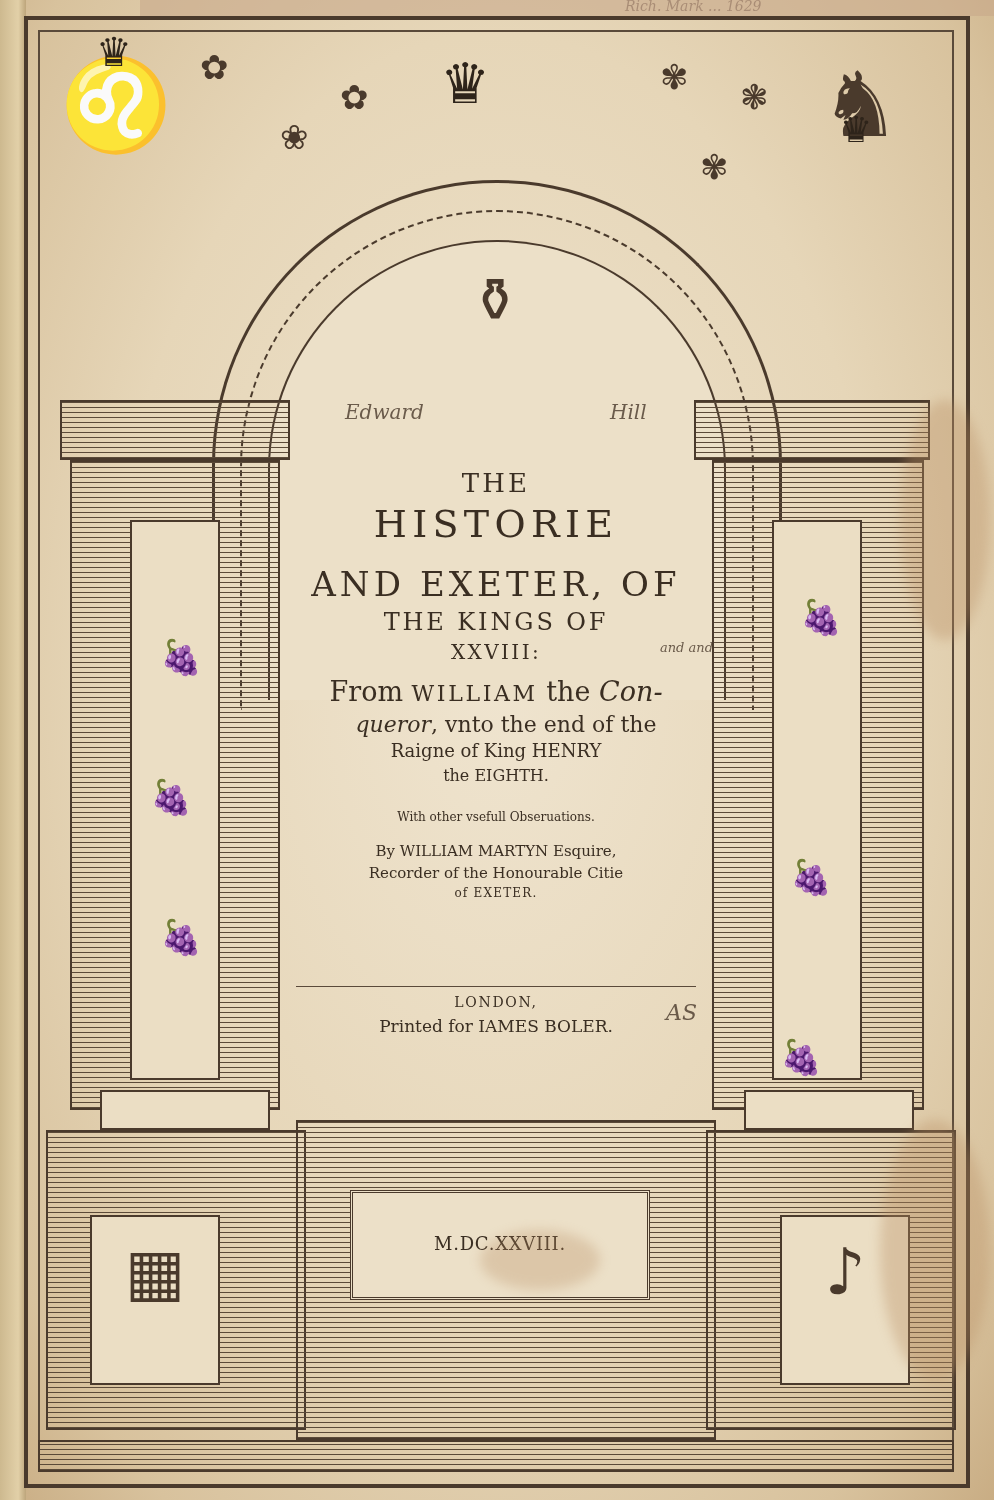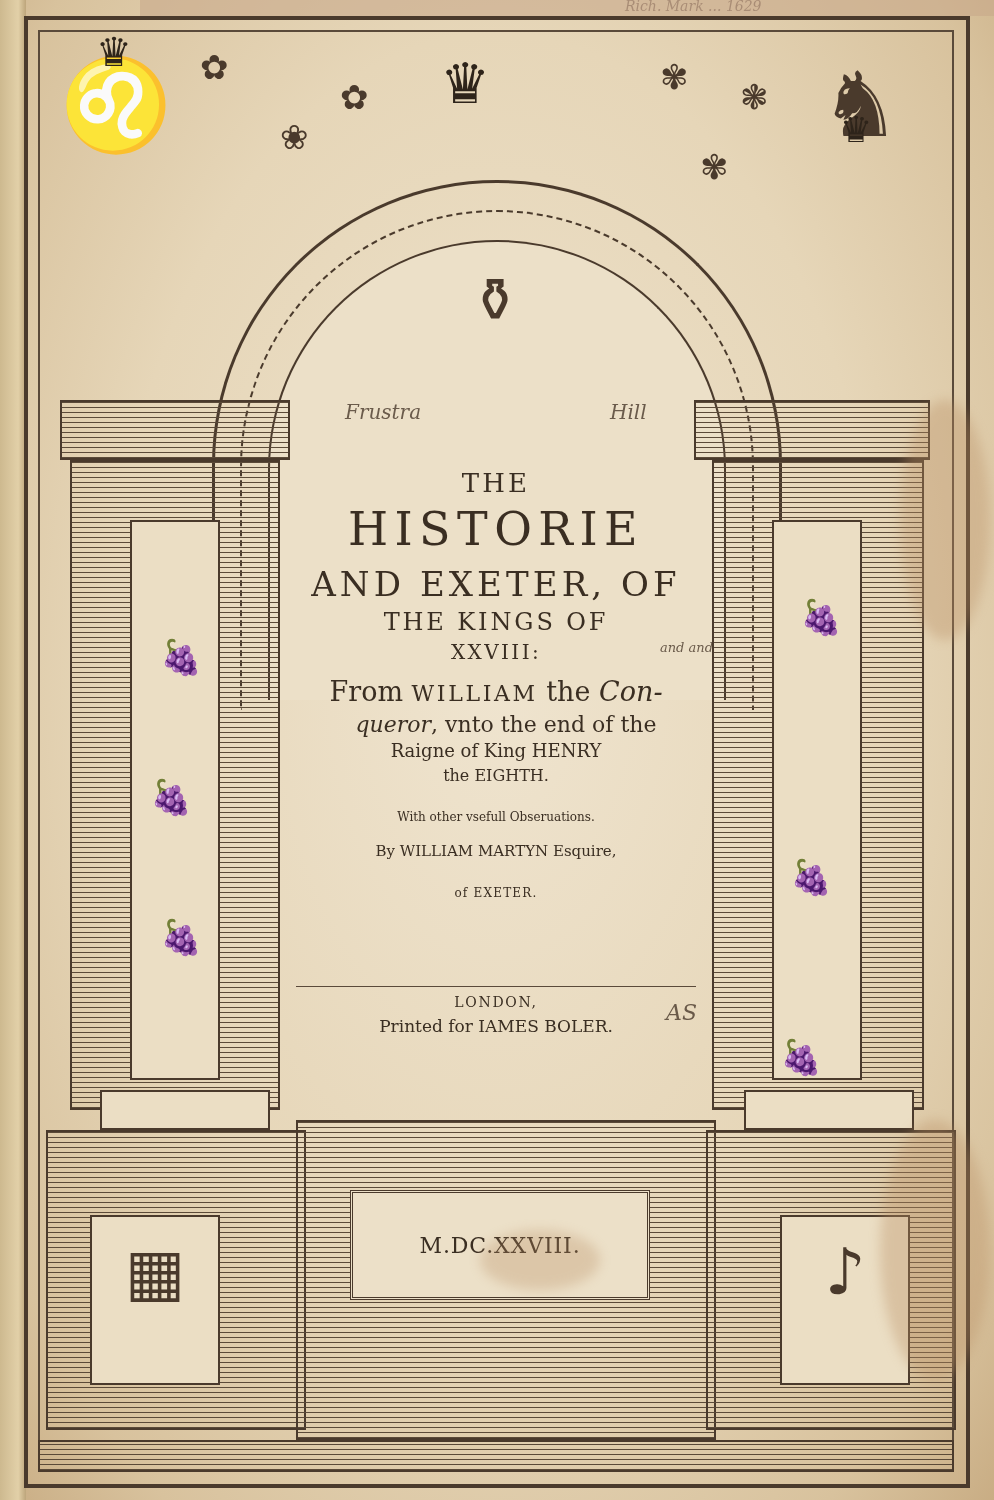--- a/index.html
+++ b/index.html
@@ -19,21 +19,21 @@
   .column{position:absolute;border:2px solid #4a3a2c;box-sizing:border-box;}
   .vine{position:absolute;font-size:34px;color:#4a3a2c;line-height:1;}
   .creature{position:absolute;font-size:90px;color:#4a3a2c;line-height:1;}
   .crown{position:absolute;font-size:56px;color:#2e241a;line-height:1;}
   .panel{position:absolute;left:286px;top:440px;width:420px;height:620px;}
   .tl{position:absolute;left:0;width:100%;text-align:center;color:#3a2e22;white-space:nowrap;}
   .caps{letter-spacing:.12em;}
   .rule{position:absolute;left:10px;width:400px;top:546px;border-top:1px solid #5a4a3a;}
   .hand{position:absolute;font-family:"DejaVu Serif",serif;font-style:italic;color:#4a3a2c;opacity:.8;}
   .cartouche{position:absolute;left:350px;top:1190px;width:300px;height:110px;border:3px double #4a3a2c;background:#ece0c8;box-sizing:border-box;}
-  .date{position:absolute;left:0;top:40px;width:100%;text-align:center;font-size:22px;color:#3a2e22;letter-spacing:.04em;}
+  .date{position:absolute;left:0;top:40px;width:100%;text-align:center;font-size:18px;color:#3a2e22;letter-spacing:.04em;}
   .emblem{position:absolute;font-size:64px;color:#4a3a2c;text-align:center;line-height:1;}
   .stain{position:absolute;border-radius:50%;background:#b88d62;opacity:.35;filter:blur(6px);}
 </style>
 </head>
 <body>
 
 <div class="page">
   <div class="leftstrip"></div>
   <div class="topstrip"></div>
   <div class="topnote">Rich. Mark ... 1629</div>
@@ -69,45 +69,46 @@
 
   <div class="vine" style="left:160px;top:640px;">🍇</div>
   <div class="vine" style="left:150px;top:780px;">🍇</div>
   <div class="vine" style="left:160px;top:920px;">🍇</div>
   <div class="vine" style="left:800px;top:600px;">🍇</div>
   <div class="vine" style="left:790px;top:860px;">🍇</div>
   <div class="vine" style="left:780px;top:1040px;">🍇</div>
 
   <div class="panel">
     <div class="tl caps" style="top:28px;font-size:26px;">THE</div>
-    <div class="tl caps" style="top:62px;font-size:46px;letter-spacing:.14em;">HISTORIE</div>
+    <div class="tl caps" style="top:62px;font-size:38px;letter-spacing:.14em;">HISTORIE</div>
     <div class="tl caps" style="top:124px;font-size:34px;">AND EXETER, OF</div>
     <div class="tl caps" style="top:168px;font-size:24px;">THE KINGS OF</div>
     <div class="tl caps" style="top:200px;font-size:20px;">XXVIII:</div>
 
     <div class="tl" style="top:236px;font-size:27px;">
       <span>From </span><span class="caps" style="font-size:22px;">WILLIAM</span><span> the </span><span style="font-style:italic;">Con-</span>
     </div>
     <div class="tl" style="top:272px;font-size:22px;">
       <span style="font-style:italic;margin-left:20px;">queror</span><span>, vnto the end of the</span>
     </div>
     <div class="tl" style="top:326px;font-size:16px;">the EIGHTH.</div>
     <div class="tl" style="top:300px;font-size:18px;">Raigne of King HENRY</div>
 
     <div class="tl" style="top:370px;font-size:12px;">With other vsefull Obseruations.</div>
 
     <div class="tl" style="top:402px;font-size:15px;">By WILLIAM MARTYN Esquire,</div>
+    <div class="tl" style="top:424px;font-size:15px;">Recorder of the Honourable Citie</div>
     <div class="tl" style="top:446px;font-size:12px;letter-spacing:.1em;">of EXETER.</div>
 
     <div class="rule"></div>
     <div class="tl caps" style="top:554px;font-size:14px;">LONDON,</div>
     <div class="tl" style="top:576px;font-size:17px;">Printed for IAMES BOLER.</div>
   </div>
 
-  <div class="hand" style="left:345px;top:400px;font-size:20px;">Frustra</div>
+  <div class="hand" style="left:345px;top:400px;font-size:20px;">Edward</div>
   <div class="hand" style="left:610px;top:400px;font-size:20px;">Hill</div>
   <div class="hand" style="left:660px;top:640px;font-size:13px;">and and</div>
   <div class="hand" style="left:666px;top:1000px;font-size:22px;">AS</div>
 
   <div class="block" style="left:100px;top:1090px;width:170px;height:40px;background:#ebdec4;"></div>
   <div class="block" style="left:744px;top:1090px;width:170px;height:40px;background:#ebdec4;"></div>
   <div class="block hatch" style="left:46px;top:1130px;width:260px;height:300px;"></div>
   <div class="block hatch" style="left:296px;top:1120px;width:420px;height:320px;"></div>
   <div class="block hatch" style="left:706px;top:1130px;width:250px;height:300px;"></div>
   <div class="block" style="left:90px;top:1215px;width:130px;height:170px;background:#ebdec4;"></div>

